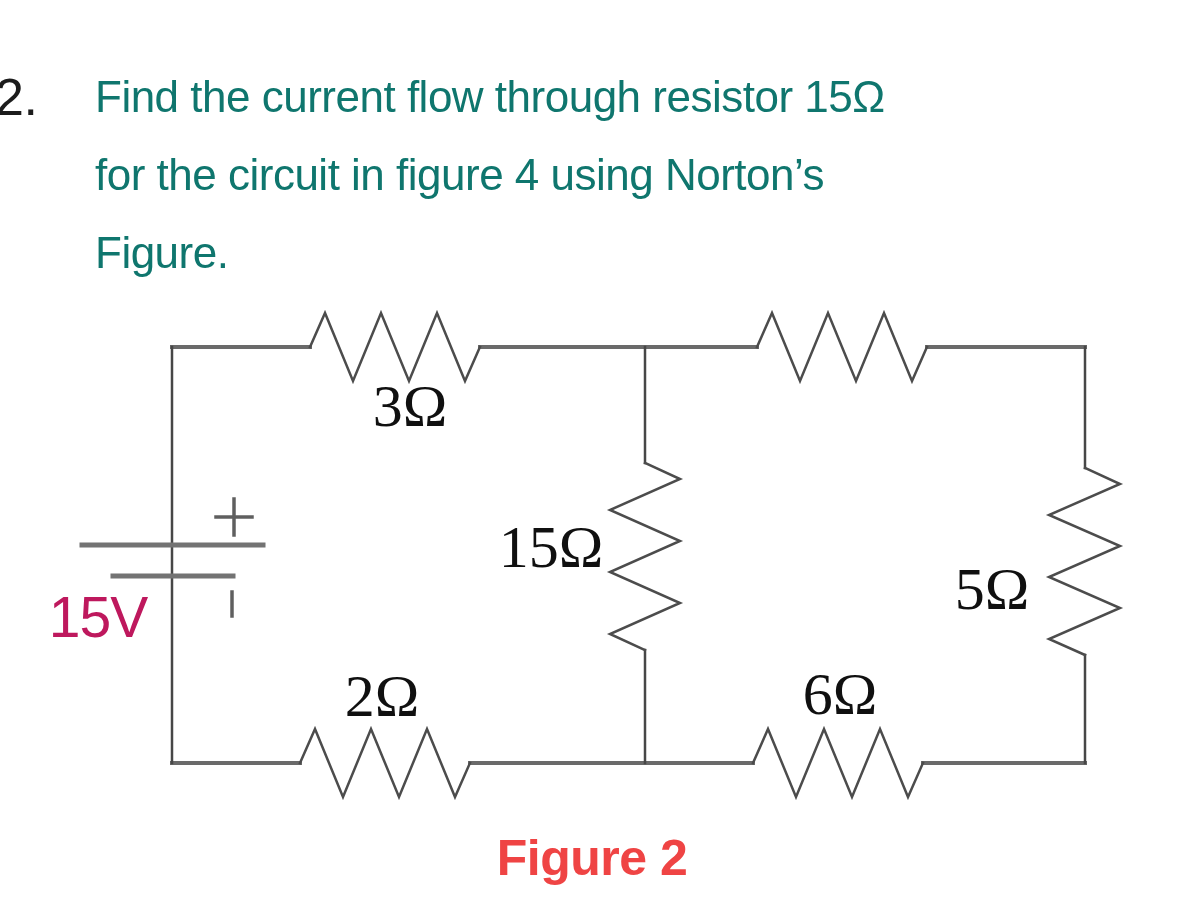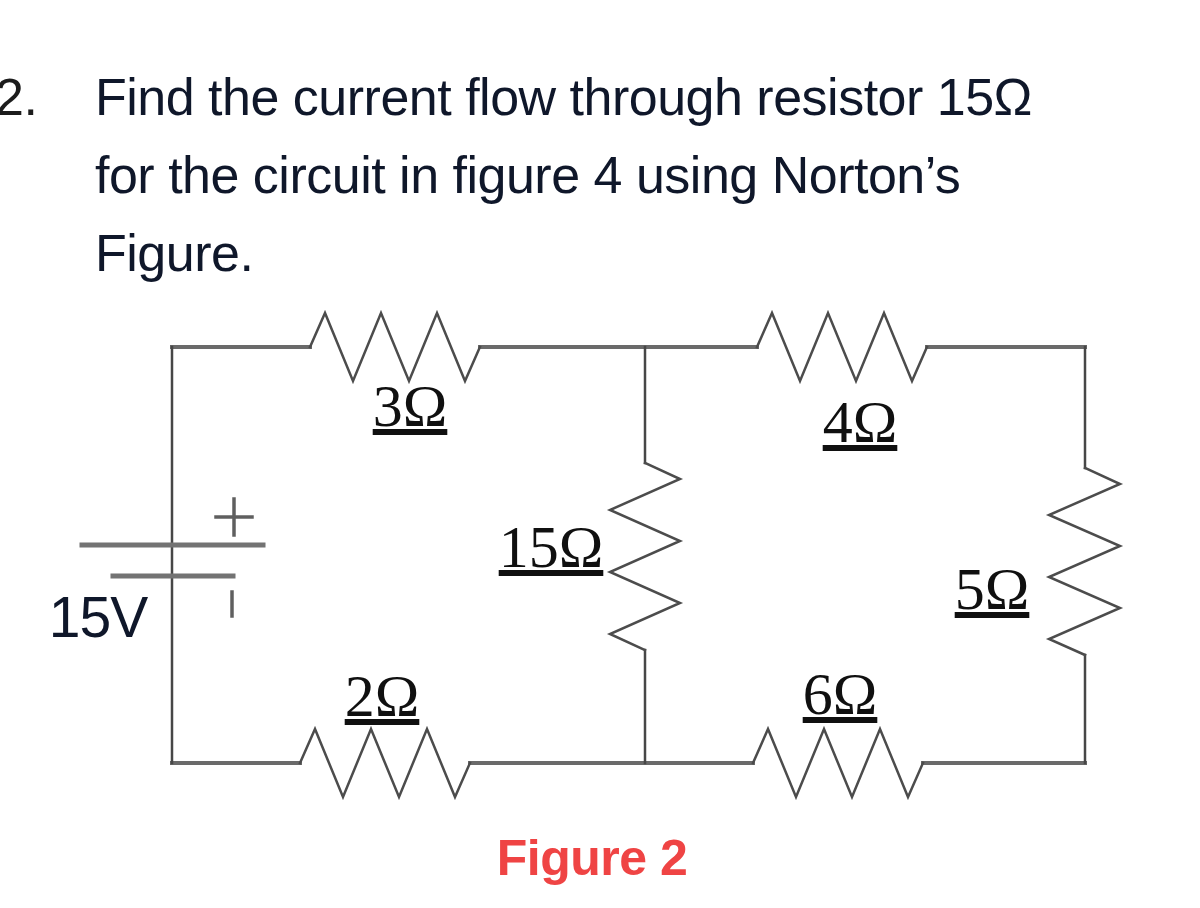--- a/index.html
+++ b/index.html
@@ -6,32 +6,32 @@
   .page {
     position:relative; width:1200px; height:908px; background:#ffffff;
     font-family:"Liberation Sans","DejaVu Sans",sans-serif; overflow:hidden;
   }
   .problem-number {
     position:absolute; left:-5px; top:58px;
     font-size:52px; line-height:78px; color:#1c1c1c; letter-spacing:-0.5px;
   }
   .problem-text {
     position:absolute; left:95px; top:58px;
-    font-size:52px; line-height:78px; color:#0f172a; letter-spacing:-0.5px;
+    font-size:44px; line-height:78px; color:#0f766e; letter-spacing:-0.5px;
     white-space:nowrap;
   }
   .circuit-svg { position:absolute; left:0; top:0; }
   .rlabel {
     position:absolute; transform:translate(-50%,-50%);
     font-family:"Liberation Serif","DejaVu Serif",serif;
-    font-size:60px; color:#101010; white-space:nowrap; line-height:1;text-decoration:underline;
+    font-size:60px; color:#101010; white-space:nowrap; line-height:1;
   }
   .vlabel {
     position:absolute; transform:translate(-50%,-50%);
-    font-size:57px; color:#0f172a; white-space:nowrap; line-height:1;
+    font-size:57px; color:#be185d; white-space:nowrap; line-height:1;
     letter-spacing:-1px;
   }
   .caption {
     position:absolute; left:592px; top:858px; transform:translate(-50%,-50%);
     font-size:50px; font-weight:700; color:#ef4444; letter-spacing:-0.5px;
     white-space:nowrap; line-height:1;
   }
 </style>
 </head>
 <body>
@@ -79,21 +79,20 @@
       <line x1="113" y1="576" x2="233" y2="576" stroke="#737373" stroke-width="5"></line>
       <g stroke="#5f5f5f" stroke-width="3.5">
         <line x1="216" y1="517" x2="252" y2="517"></line>
         <line x1="234" y1="499" x2="234" y2="535"></line>
       </g>
       <line x1="232" y1="592" x2="232" y2="616" stroke="#5f5f5f" stroke-width="3.5"></line>
     </g>
   </svg>
 
   <div class="rlabel" style="left:410px; top:406px">3Ω</div>
-  <div class="rlabel" style="left:860px; top:422px">4Ω</div>
   <div class="rlabel" style="left:551px; top:547px">15Ω</div>
   <div class="rlabel" style="left:992px; top:589px">5Ω</div>
   <div class="rlabel" style="left:382px; top:696px">2Ω</div>
   <div class="rlabel" style="left:840px; top:694px">6Ω</div>
   <div class="vlabel" style="left:98px; top:617px">15V</div>
 
   <div class="caption">Figure 2</div>
 
 </div>
 

